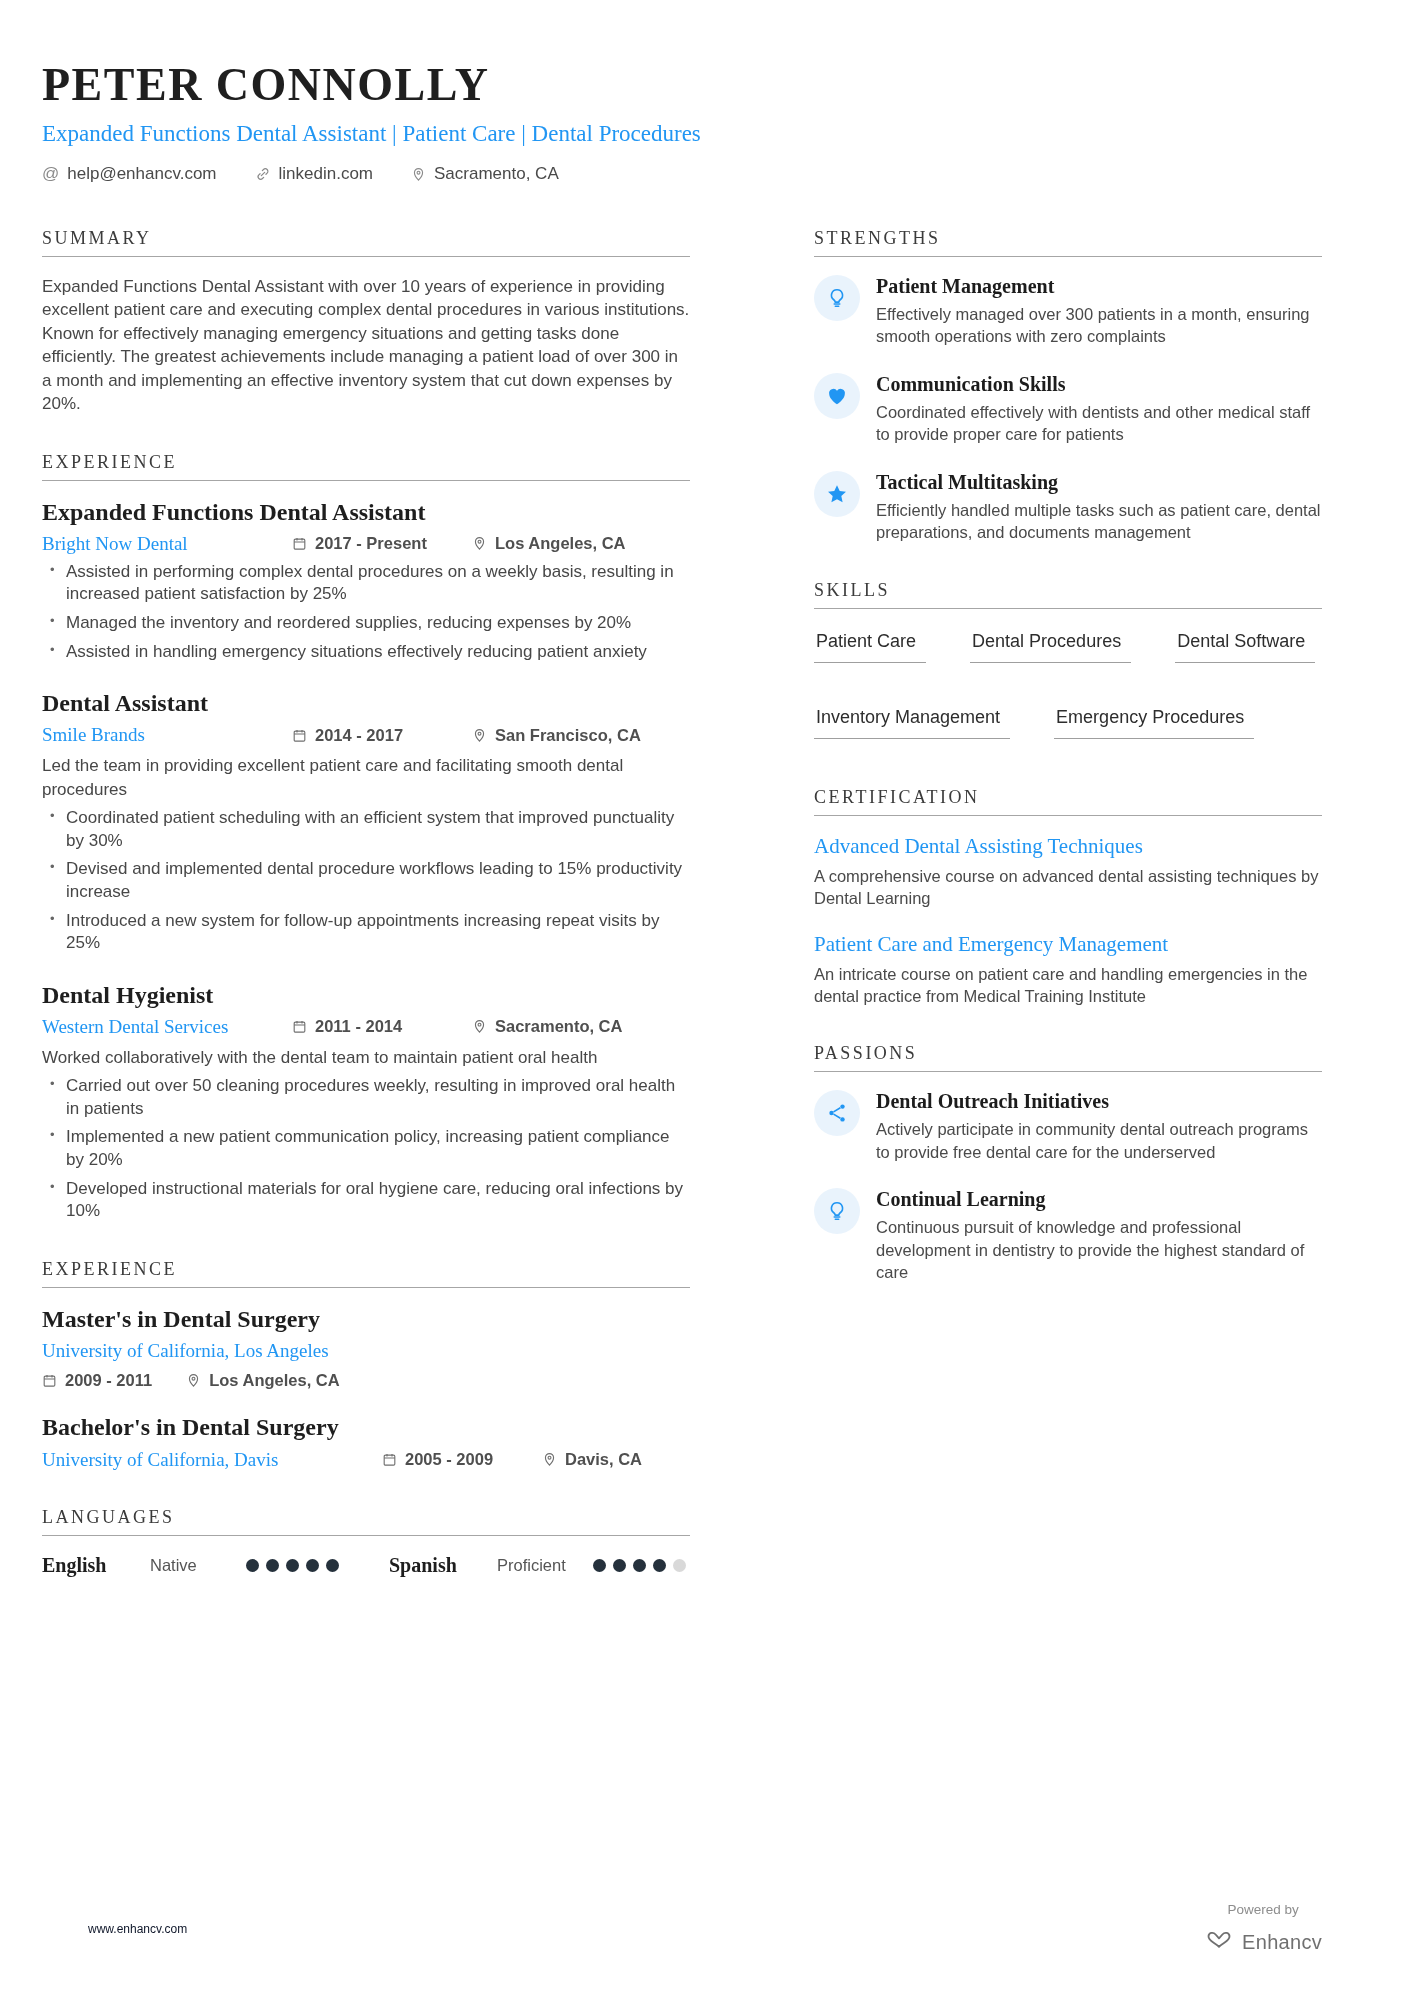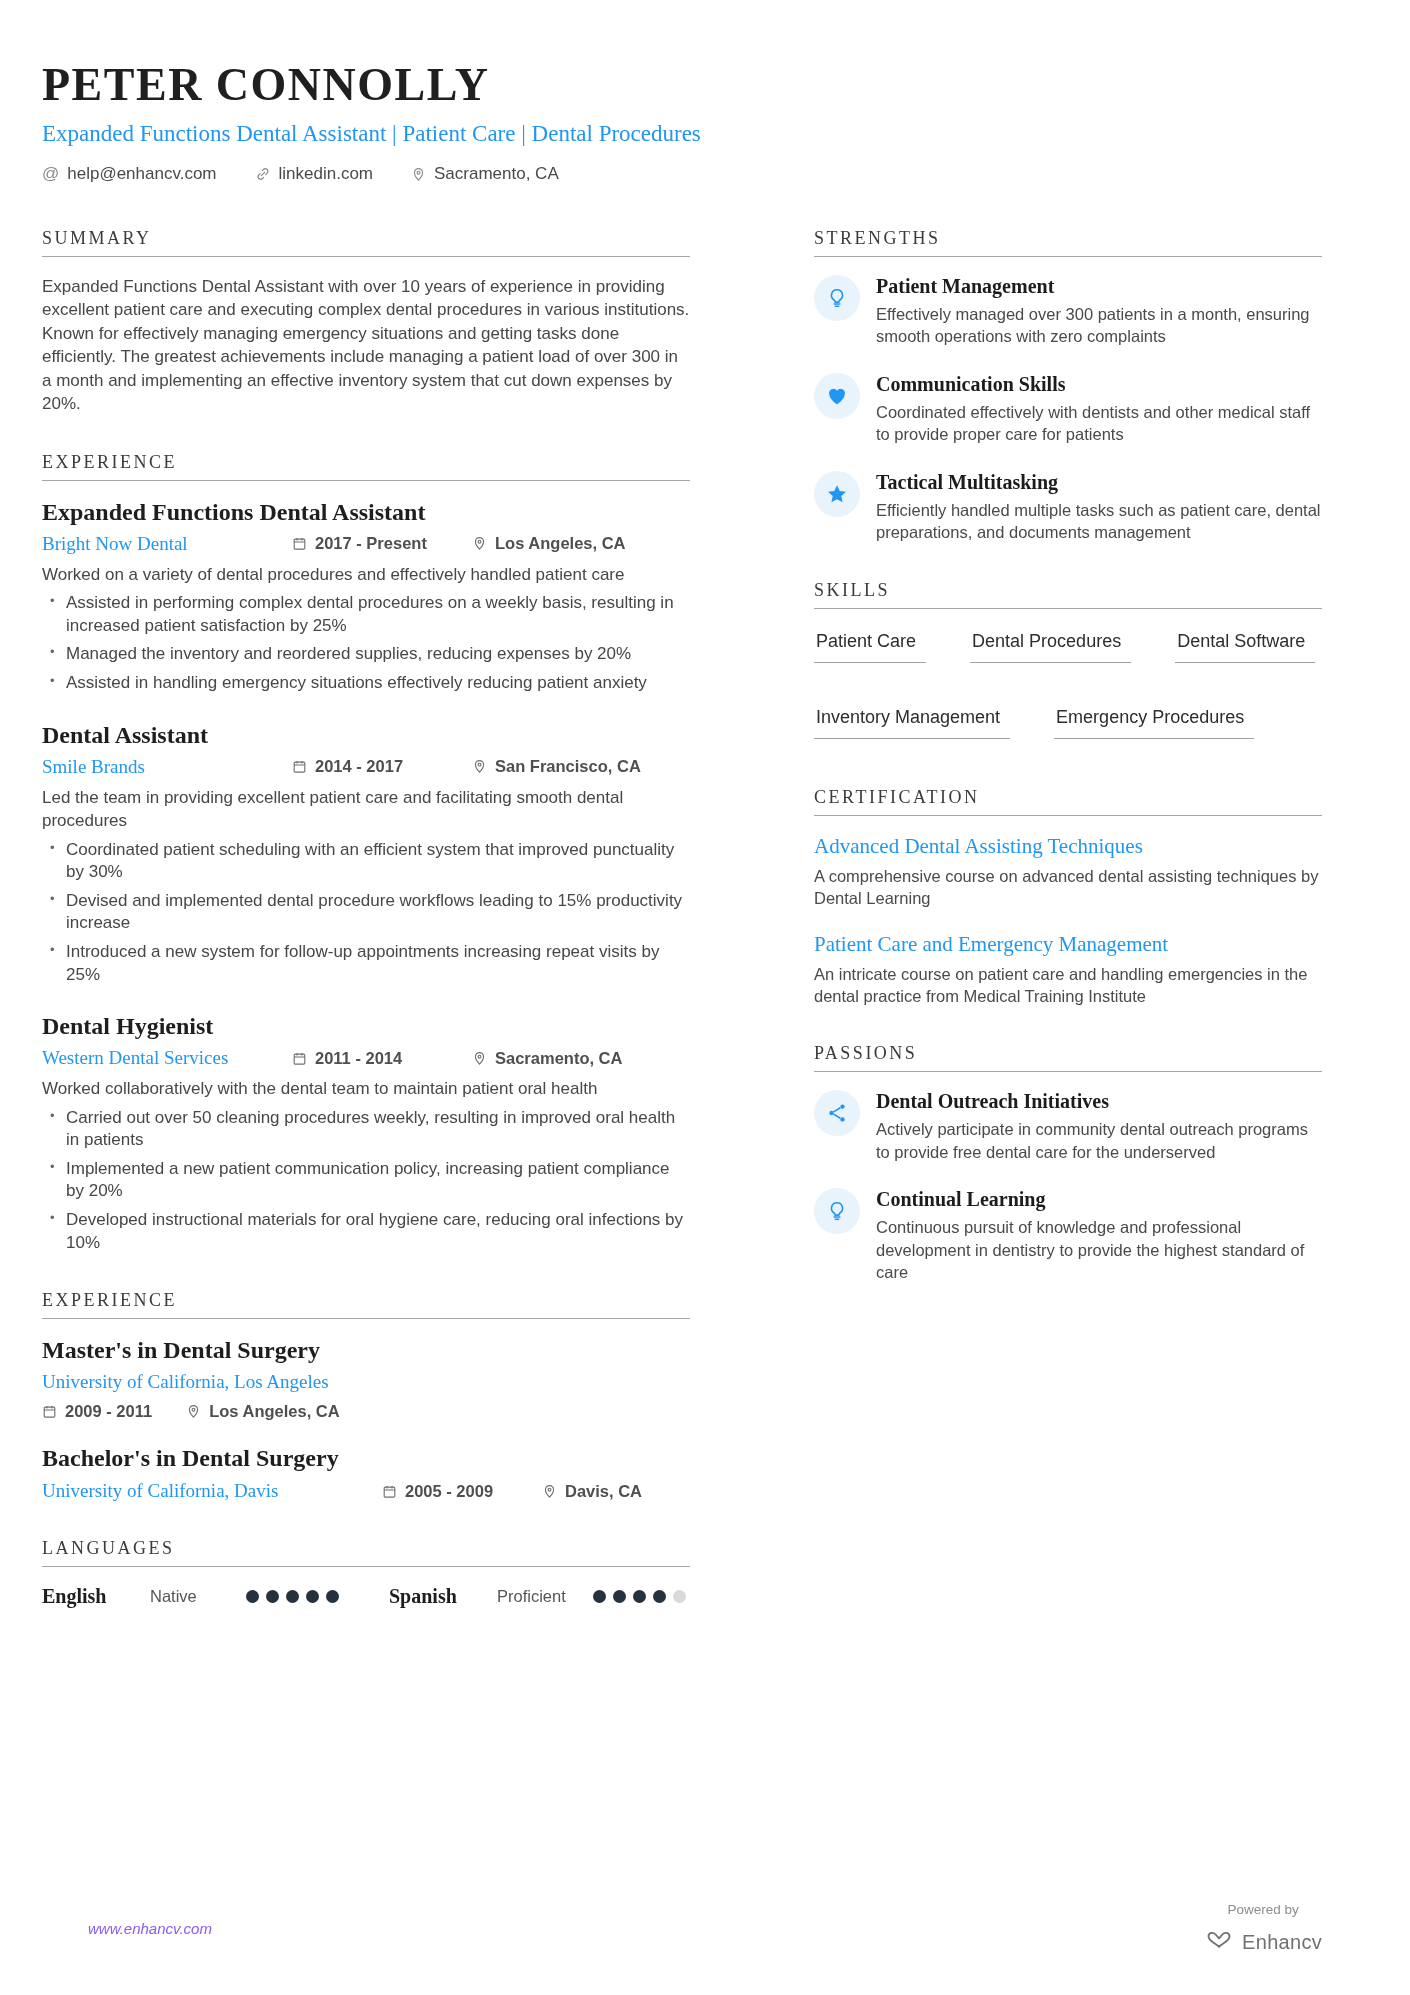--- a/index.html
+++ b/index.html
@@ -83,21 +83,21 @@
   .section-skills { margin-bottom:48px; }
   
   .cert { margin-bottom:22px; }
   .cert-title { font-family:"Liberation Serif", serif; font-size:21px; color:var(--accent); }
   .cert-text { margin-top:6px; font-size:16.5px; line-height:1.36; color:#4a4a4a; }
   
   .footer {
     position:absolute; left:88px; right:88px; bottom:40px;
     display:flex; justify-content:space-between; align-items:center;
   }
-  .footer-site { font-size:15px; color:#8b5cf6;font-style:italic; }
+  .footer-site { font-size:12px; color:#0f172a; }
   .footer-right { display:flex; align-items:center; gap:12px;flex-direction:column; }
   .powered { font-size:13.5px; color:#8d8d8d; }
   .brand-logo { display:flex; align-items:center; gap:8px; color:#707070; }
   .brand-name { font-size:20px; letter-spacing:0.3px; color:#707070; }
 </style>
 </head>
 <body>
 
 <div class="page">
 
@@ -159,21 +159,20 @@
             <div class="meta-chip">
               <span class="micon">
                   <svg viewBox="0 0 24 24" width="15" height="15">
                     <path d="M12 21s-6.5-7-6.5-12a6.5 6.5 0 0 1 13 0C18.5 14 12 21 12 21z" fill="none" stroke="currentColor" stroke-width="1.8"></path>
                     <circle cx="12" cy="9" r="2.3" fill="none" stroke="currentColor" stroke-width="1.8"></circle>
                   </svg>
                 </span>
               <span>Los Angeles, CA</span>
             </div>
           </div>
-          <div class="xp-desc">Worked on a variety of dental procedures and effectively handled patient care</div>
           <ul class="bullets">
             <li>Assisted in performing complex dental procedures on a weekly basis, resulting in increased patient satisfaction by 25%</li>
             <li>Managed the inventory and reordered supplies, reducing expenses by 20%</li>
             <li>Assisted in handling emergency situations effectively reducing patient anxiety</li>
           </ul>
         </div>
 
         <div class="xp-item">
           <div class="xp-title">Dental Assistant</div>
           <div class="xp-meta">

